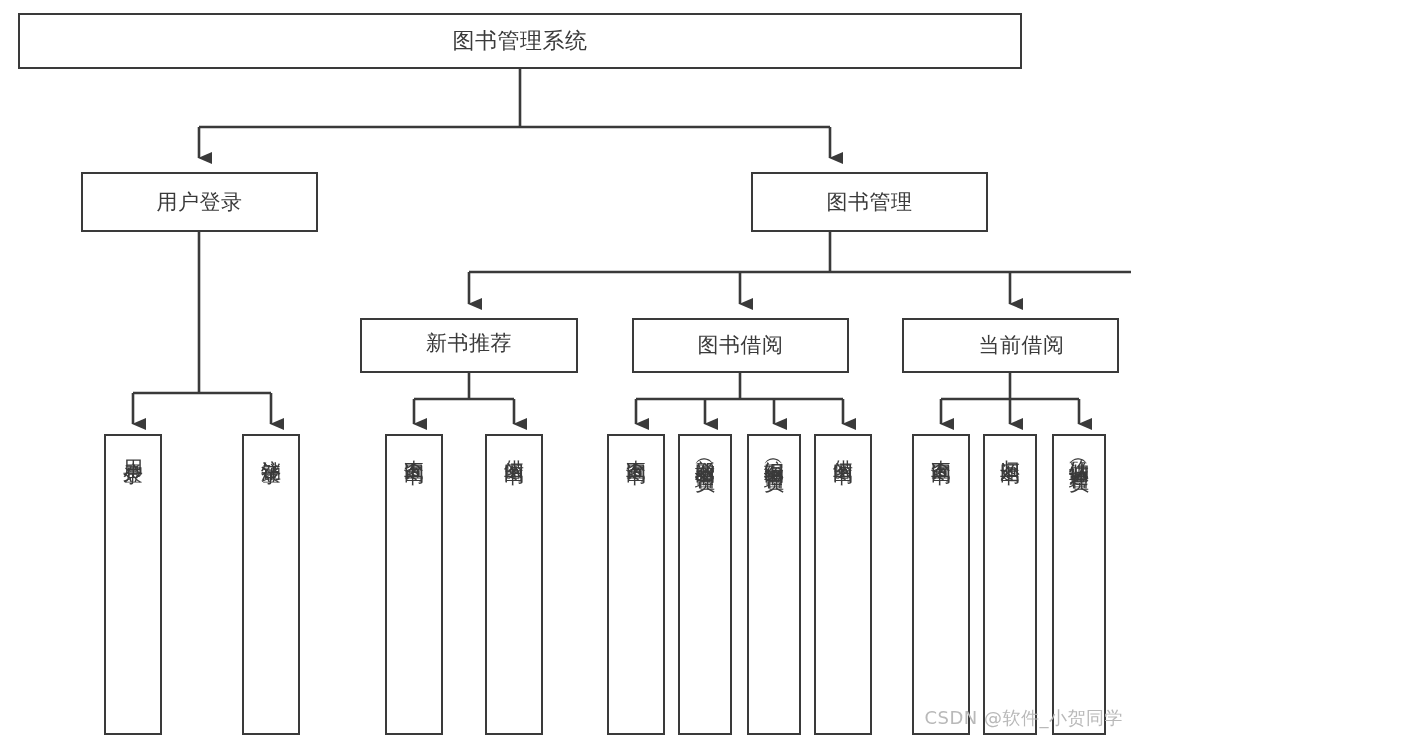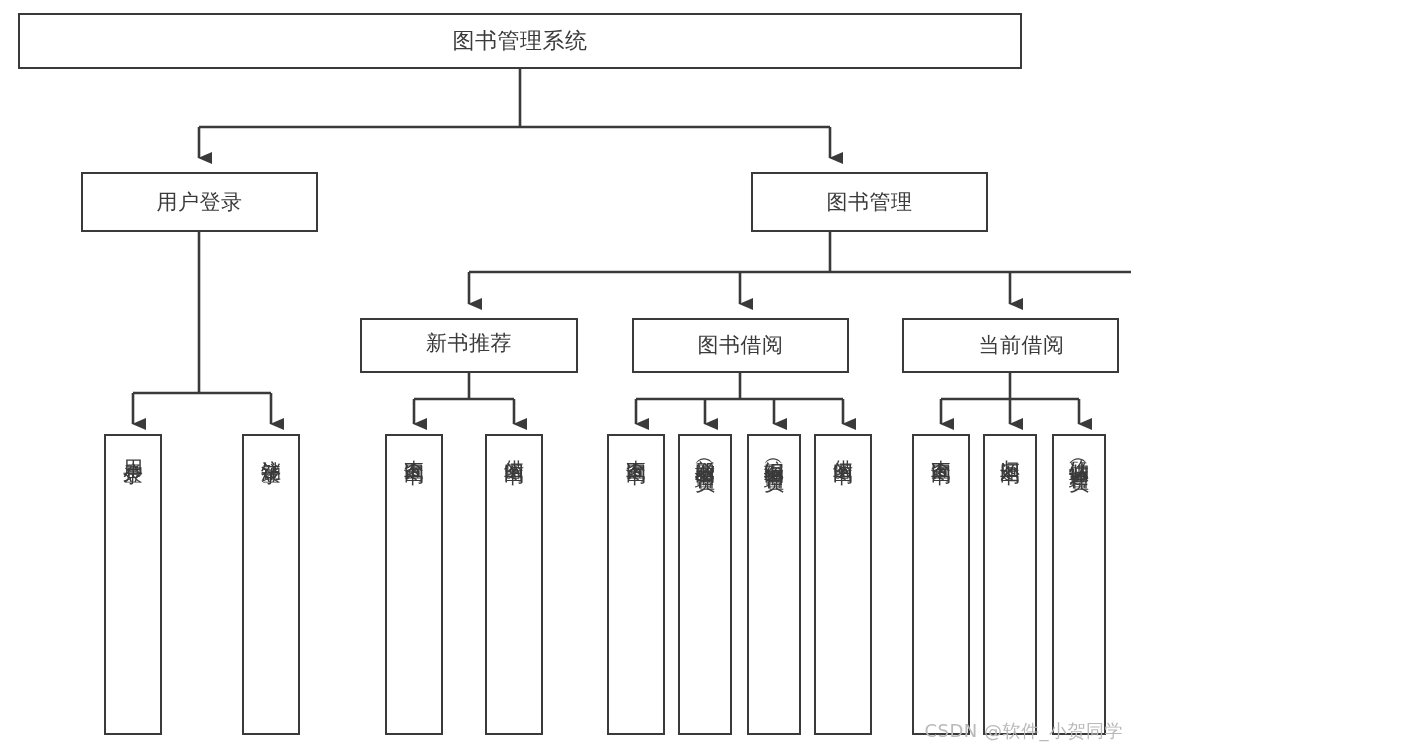--- a/index.html
+++ b/index.html
@@ -56,21 +56,21 @@
     text-orientation: upright;
     font-size: 20px;
     line-height: 1.05;
     letter-spacing: 2px;
     white-space: nowrap;
     text-align: start;
   }
   .watermark {
     position: absolute;
     right: 8px;
-    bottom: 4px;
+    bottom: 17px;
     font-size: 18px;
     color: #b9b9b9;
     white-space: nowrap;
     z-index: 5;
     letter-spacing: 0.5px;
   }
 </style>
 </head>
 <body>
 

